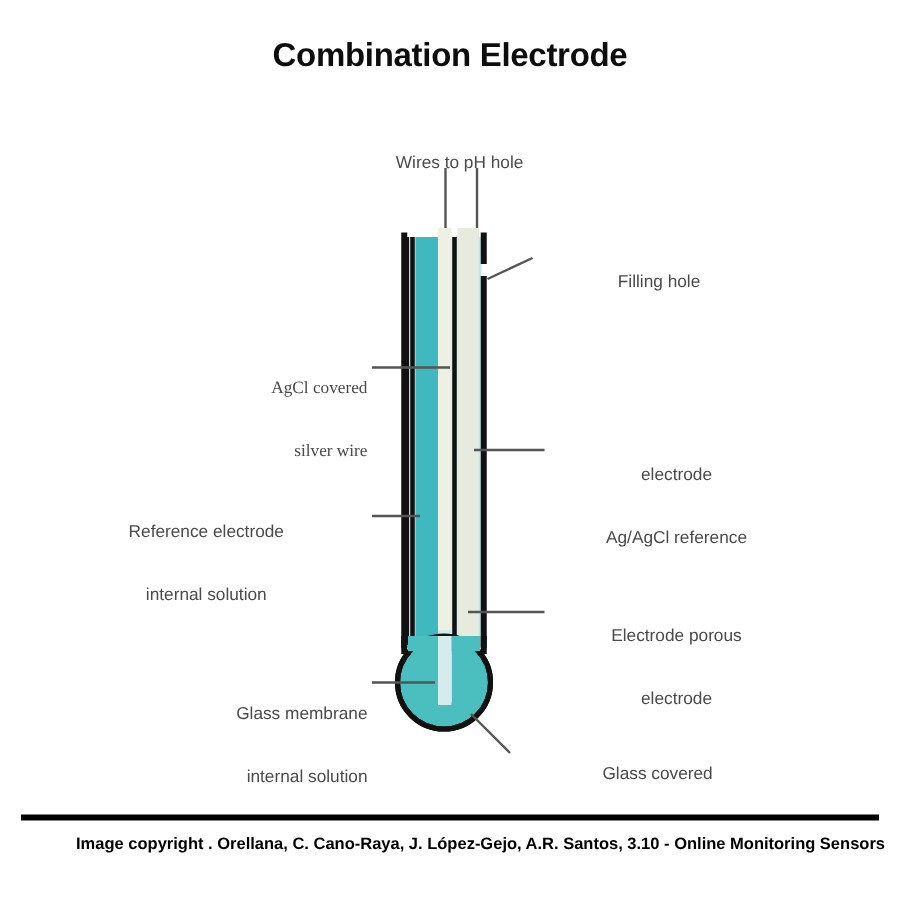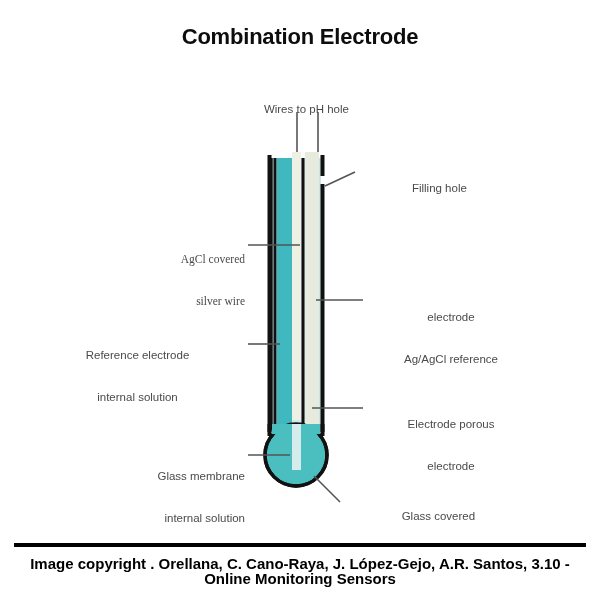--- a/index.html
+++ b/index.html
@@ -96,22 +96,22 @@
     top: 543px;
     width: 572px;
     height: 4px;
     background: #000000;
   }
   #footer-text {
     position: absolute;
     left: 10px;
     top: 556px;
     width: 580px;
-    text-align: center;
-    font-size: 15px;
+    text-align: right;
+    font-size: 11px;
     font-weight: bold;
     line-height: 15px;
     color: #000000;
   }
   #footer-text .fline { display: block; }
 </style>
 </head>
 <body>
 
 <div id="page">

